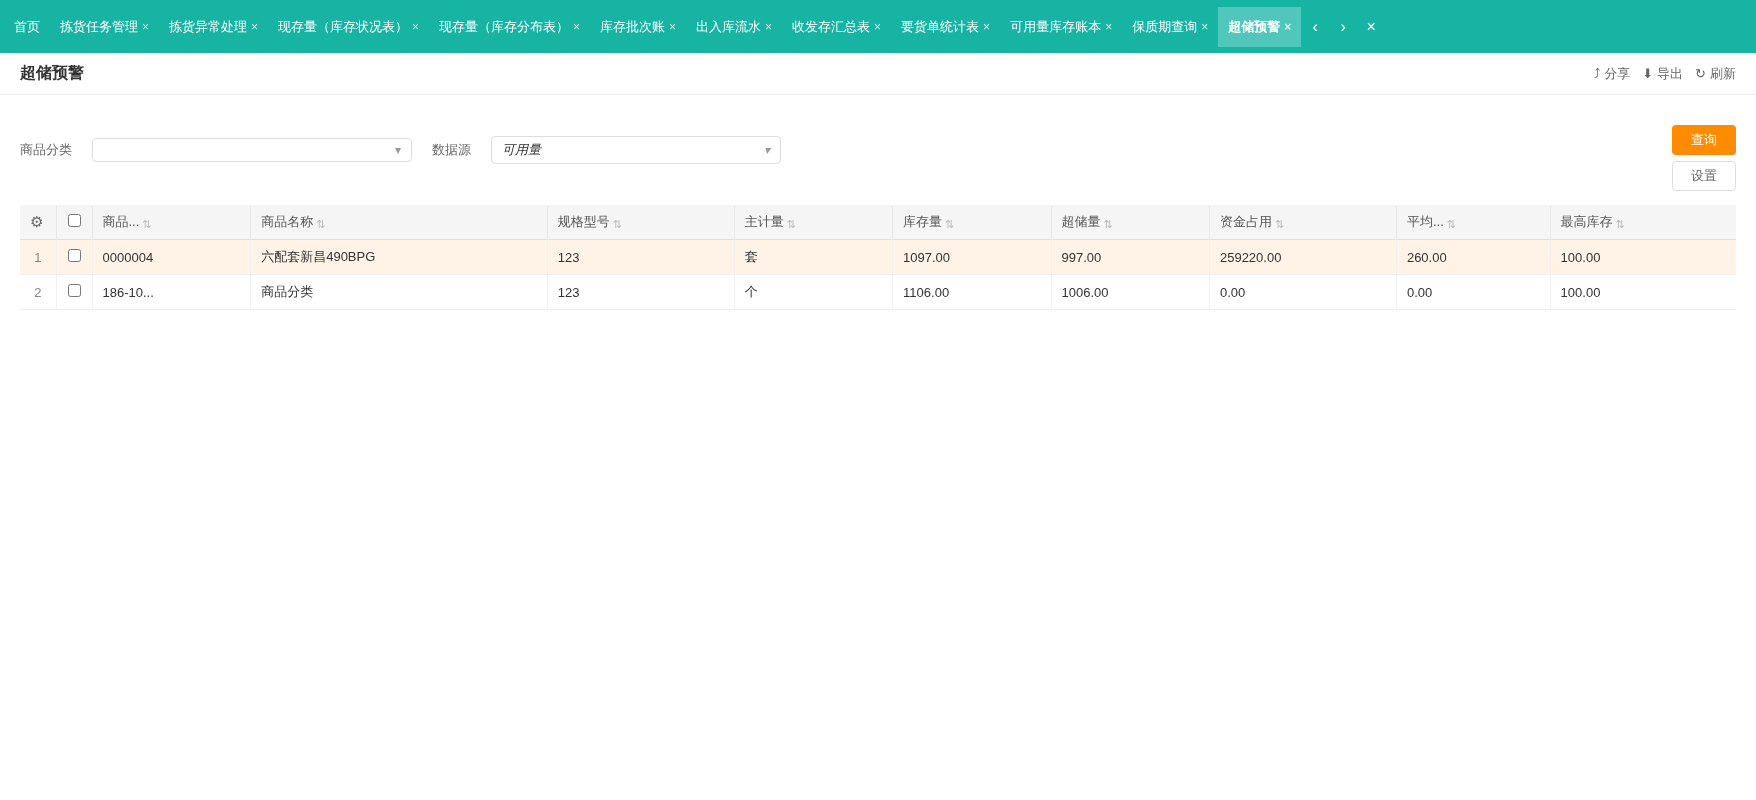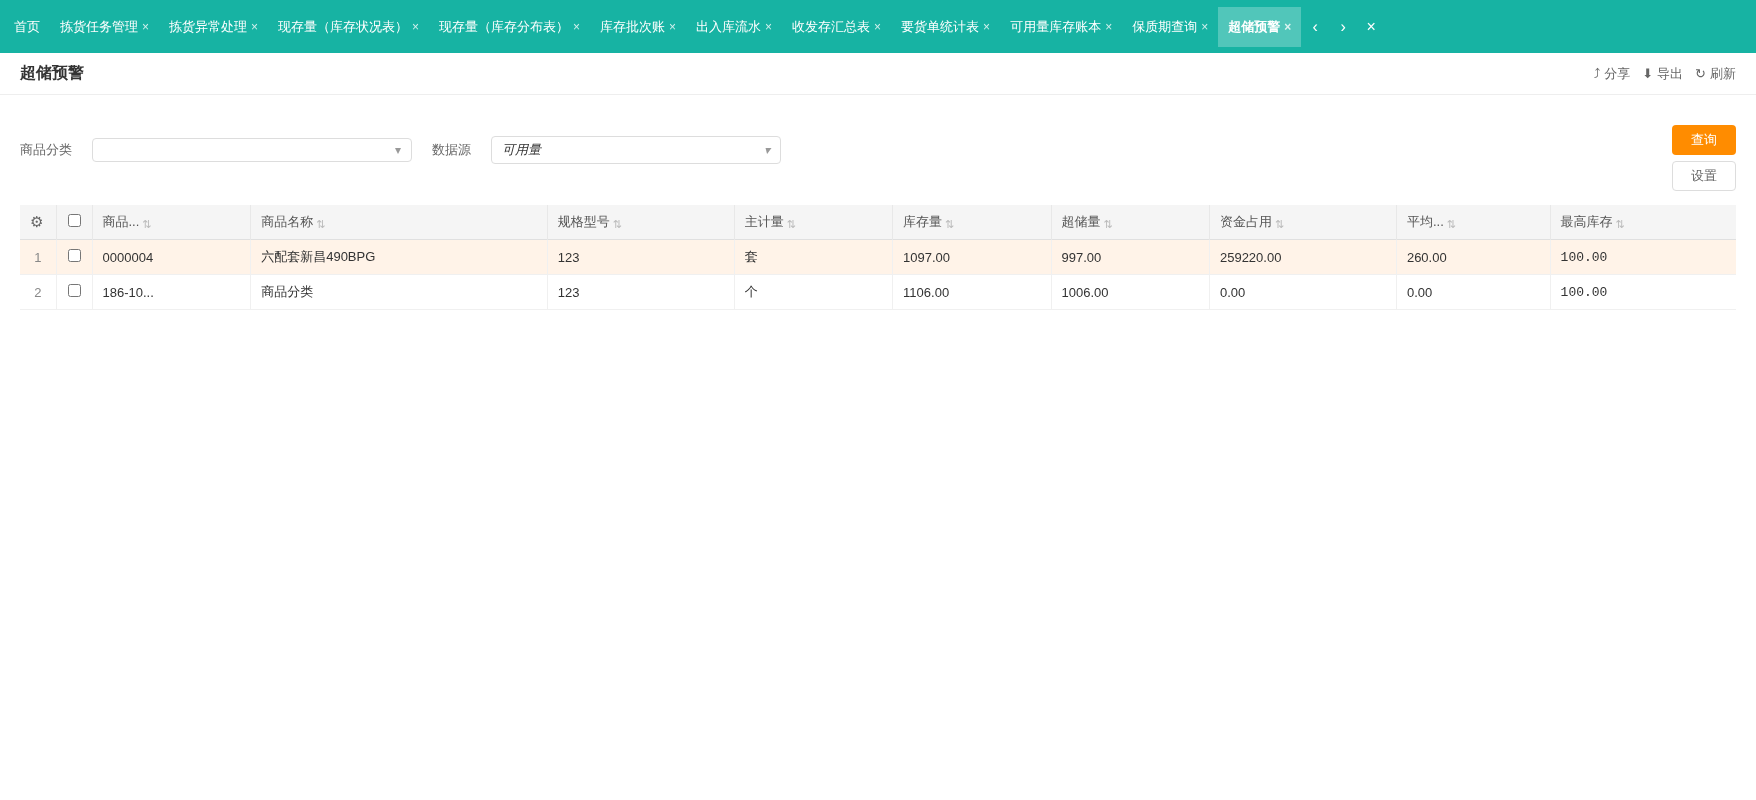--- a/index.html
+++ b/index.html
@@ -156,21 +156,21 @@
     tbody tr {
       border-bottom: 1px solid #f0f0f0;
     }
     tbody tr.highlight { background: #fff3e8; }
     tbody td {
       padding: 8px 10px;
       color: #333;
       border-right: 1px solid #f0f0f0;
       white-space: nowrap;
     }
-    tbody td:last-child { border-right: none; font-family: Liberation Mono, monospace; }
+    tbody td:last-child { border-right: none; }
     .row-num {
       text-align: center;
       color: #888;
     }
     .checkbox-cell {
       text-align: center;
       width: 36px;
     }
     input[type="checkbox"] { cursor: pointer; }
     .gear-btn {

